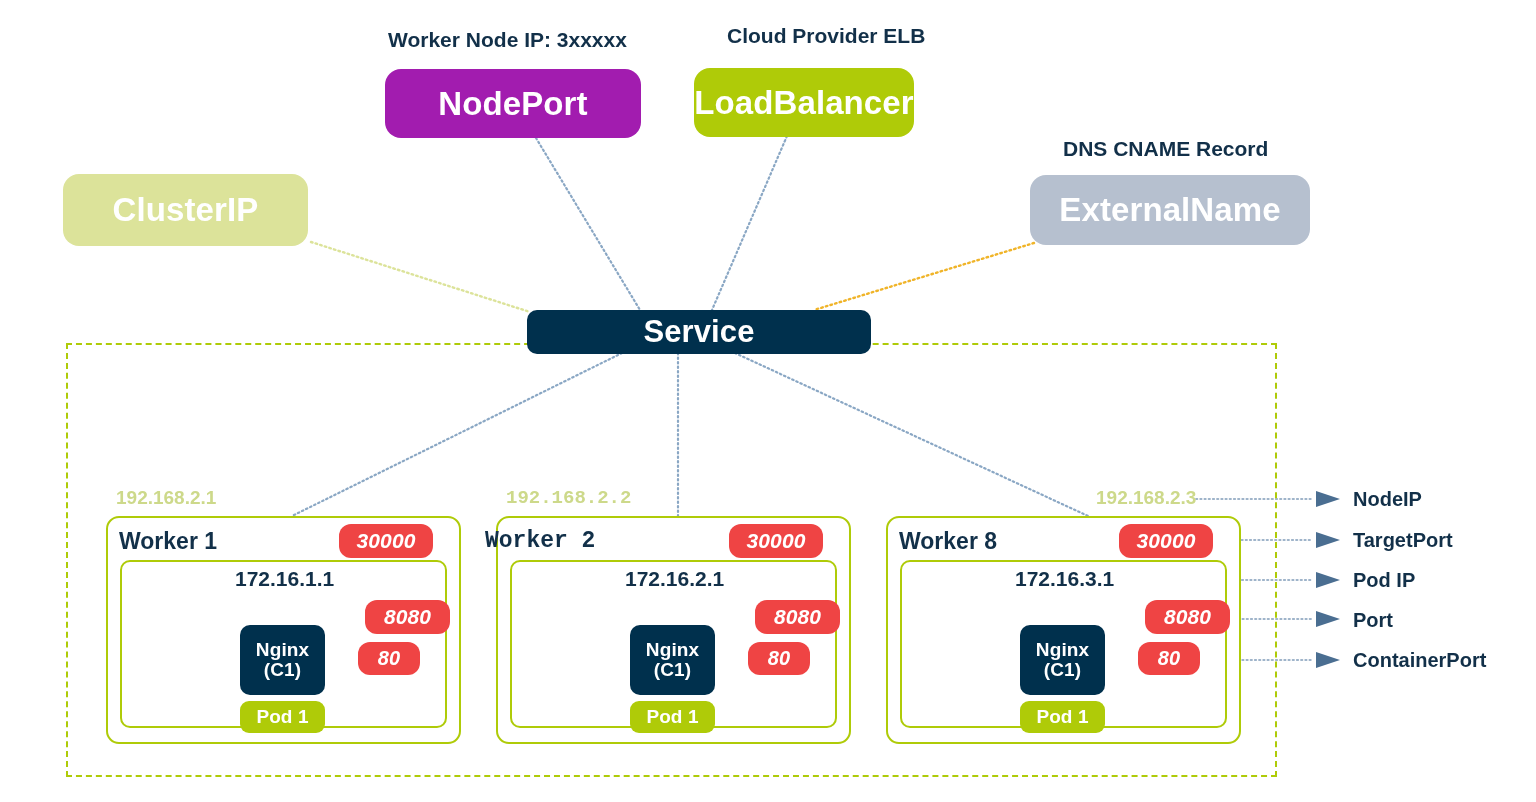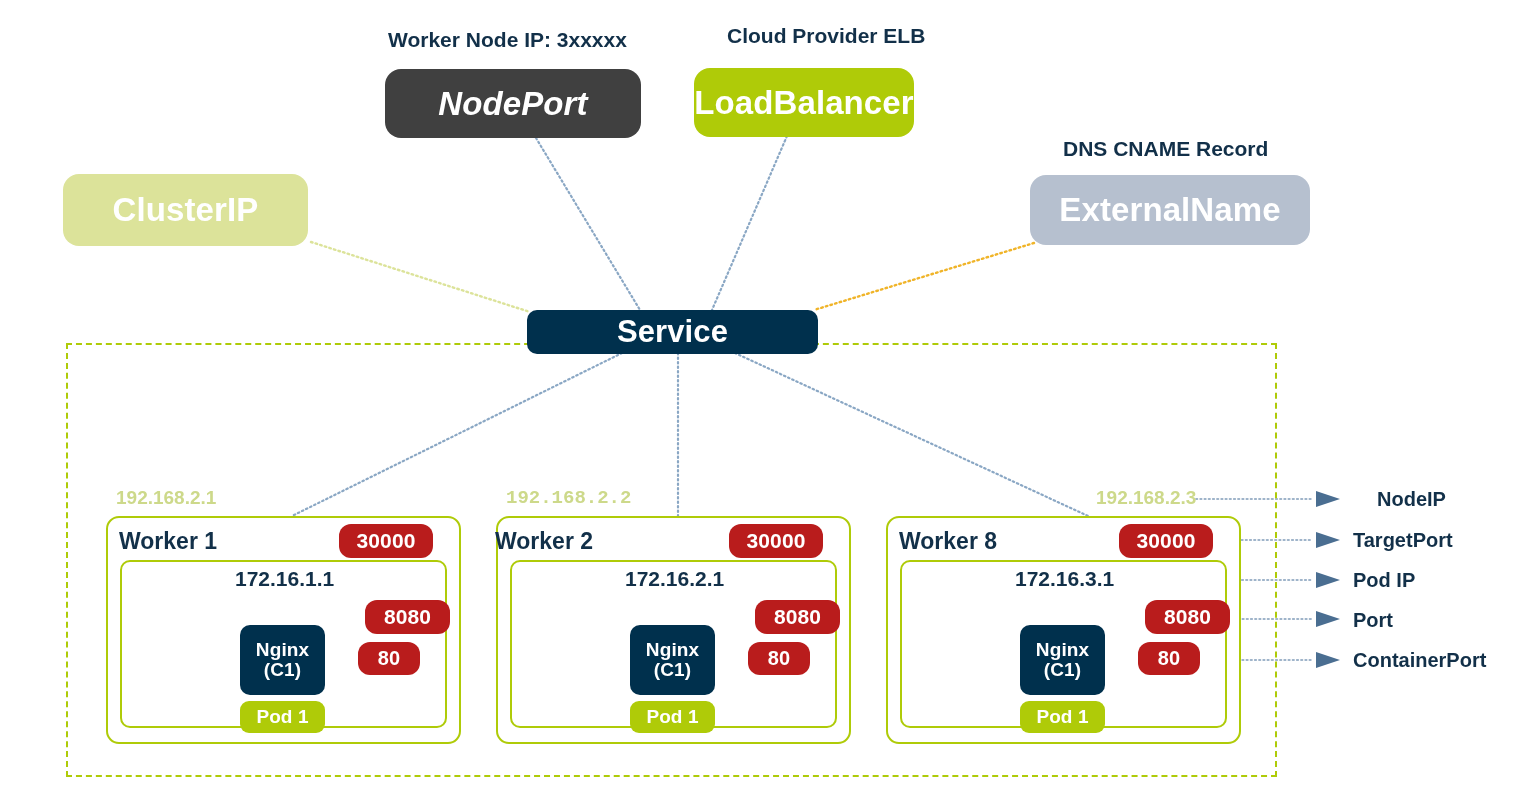--- a/index.html
+++ b/index.html
@@ -46,21 +46,21 @@
     color: #123049;
     font-weight: bold;
     font-size: 21px;
     white-space: nowrap;
   }
   .svc-card {
     border-radius: 16px;
     font-size: 33px;
   }
   .svc-clusterip   { background: #dce39a; text-align: right; }
-  .svc-nodeport    { background: #404040; font-style: italic; }
+  .svc-nodeport    { background: #a21caf; }
   .svc-loadbal     { background: #afcb08; }
   .svc-extname     { background: #b6c0cf; }
 
   
   .service-bar {
     border-radius: 10px;
     background: #00304d;
     font-size: 31px;
     z-index: 6;
   }
@@ -117,22 +117,23 @@
     flex-direction: column;
     text-align: center;
   }
   .pod-label {
     border-radius: 9px;
     background: #afcb08;
     font-size: 19px;
   }
   .port-badge {
     border-radius: 12px;
-    background: #b91c1c;
+    background: #ef4444;
     font-size: 21px;
+    font-style: italic;
   }
   .port-badge.small { font-size: 20px; }
 
   
   .legend-label {
     position: absolute;
     color: #123049;
     font-weight: bold;
     font-size: 20px;
     white-space: nowrap;
@@ -176,40 +177,40 @@
 
   <div class="svc-caption" style="left:388px; top:28px;">Worker Node IP: 3xxxxx</div>
   <div class="pill svc-card svc-nodeport" style="left:385px; top:69px; width:256px; height:69px;">NodePort</div>
 
   <div class="svc-caption" style="left:727px; top:24px;">Cloud Provider ELB</div>
   <div class="pill svc-card svc-loadbal" style="left:694px; top:68px; width:220px; height:69px;">LoadBalancer</div>
 
   <div class="svc-caption" style="left:1063px; top:137px;">DNS CNAME Record</div>
   <div class="pill svc-card svc-extname" style="left:1030px; top:175px; width:280px; height:70px;">ExternalName</div>
 
-  <div class="pill service-bar" style="left:527px; top:310px; width:291px; height:44px;">Service</div>
+  <div class="pill service-bar" style="left:527px; top:310px; width:344px; height:44px;">Service</div>
 
   <div class="node-ip" style="left:116px; top:487px;">192.168.2.1</div>
   <div class="worker-box" style="left:106px; top:516px; width:355px; height:228px;"></div>
   <div class="worker-title" style="left:119px; top:528px;">Worker 1</div>
   <div class="pill port-badge" style="left:339px; top:524px; width:94px; height:34px;">30000</div>
 
   <div class="pod-box" style="left:120px; top:560px; width:327px; height:168px;"></div>
   <div class="pod-ip" style="left:235px; top:567px;">172.16.1.1</div>
   <div class="pill port-badge" style="left:365px; top:600px; width:85px; height:34px;">8080</div>
   <div class="pill port-badge small" style="left:358px; top:642px; width:62px; height:33px;">80</div>
   <div class="pill container-box" style="left:240px; top:625px; width:85px; height:70px;">
     <span>Nginx</span>
     <span>(C1)</span>
   </div>
   <div class="pill pod-label" style="left:240px; top:701px; width:85px; height:32px;">Pod 1</div>
 
   <div class="node-ip" style="left:506px; top:487px;font-family:Liberation Mono, monospace;">192.168.2.2</div>
   <div class="worker-box" style="left:496px; top:516px; width:355px; height:228px;"></div>
-  <div class="worker-title" style="left:495px; top:528px;">Worker 2</div>
+  <div class="worker-title" style="left:485px; top:528px;font-family:Liberation Mono, monospace;">Worker 2</div>
   <div class="pill port-badge" style="left:729px; top:524px; width:94px; height:34px;">30000</div>
 
   <div class="pod-box" style="left:510px; top:560px; width:327px; height:168px;"></div>
   <div class="pod-ip" style="left:625px; top:567px;">172.16.2.1</div>
   <div class="pill port-badge" style="left:755px; top:600px; width:85px; height:34px;">8080</div>
   <div class="pill port-badge small" style="left:748px; top:642px; width:62px; height:33px;">80</div>
   <div class="pill container-box" style="left:630px; top:625px; width:85px; height:70px;">
     <span>Nginx</span>
     <span>(C1)</span>
   </div>
@@ -223,19 +224,19 @@
   <div class="pod-box" style="left:900px; top:560px; width:327px; height:168px;"></div>
   <div class="pod-ip" style="left:1015px; top:567px;">172.16.3.1</div>
   <div class="pill port-badge" style="left:1145px; top:600px; width:85px; height:34px;">8080</div>
   <div class="pill port-badge small" style="left:1138px; top:642px; width:62px; height:33px;">80</div>
   <div class="pill container-box" style="left:1020px; top:625px; width:85px; height:70px;">
     <span>Nginx</span>
     <span>(C1)</span>
   </div>
   <div class="pill pod-label" style="left:1020px; top:701px; width:85px; height:32px;">Pod 1</div>
 
-  <div class="legend-label" style="left:1353px; top:488px;margin-left:24px;">NodeIP</div>
+  <div class="legend-label" style="left:1353px; top:488px;">NodeIP</div>
   <div class="legend-label" style="left:1353px; top:529px;">TargetPort</div>
   <div class="legend-label" style="left:1353px; top:569px;">Pod IP</div>
   <div class="legend-label" style="left:1353px; top:609px;">Port</div>
   <div class="legend-label" style="left:1353px; top:649px;">ContainerPort</div>
 
 </div>
 
 </body></html>

